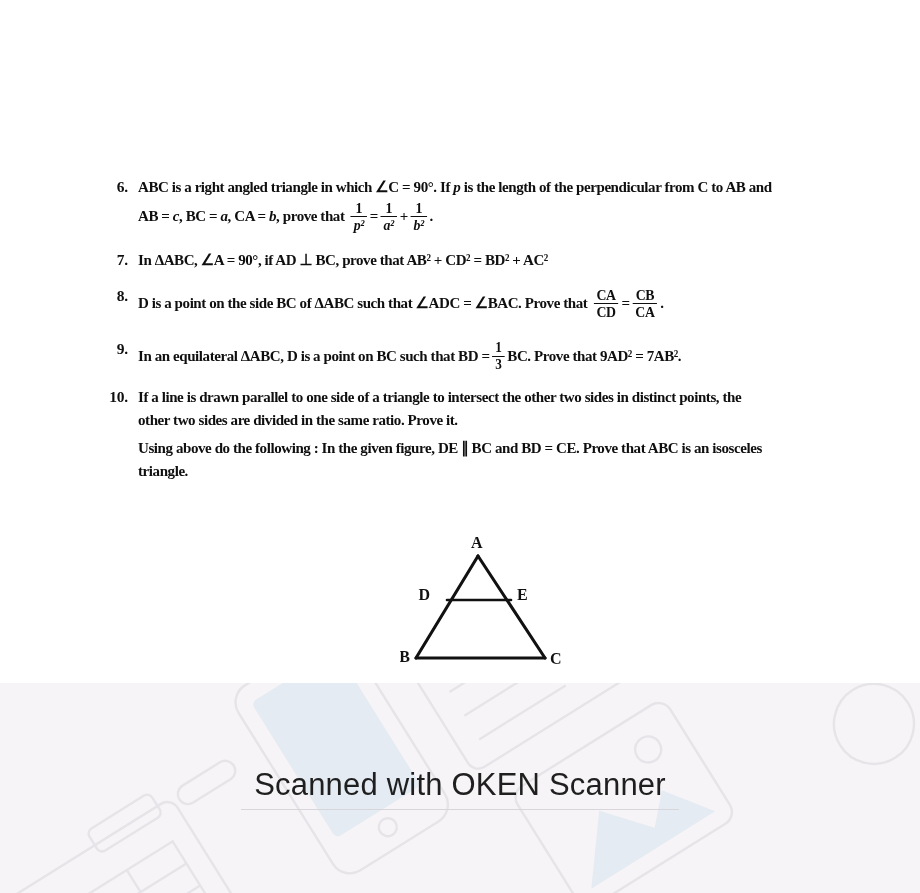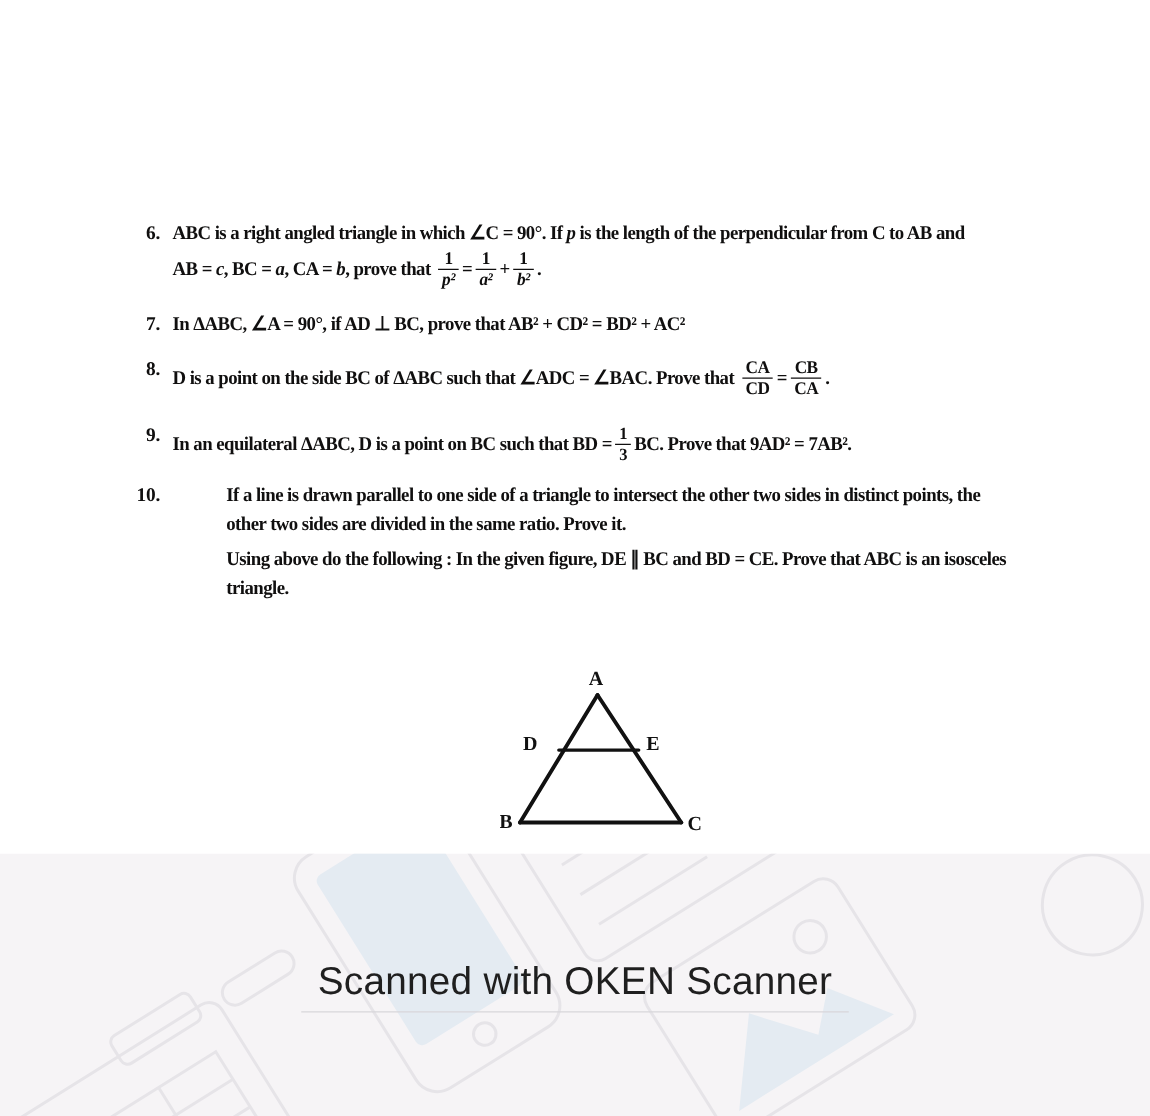--- a/index.html
+++ b/index.html
@@ -206,21 +206,21 @@
       <div class="q-row" style="margin-top:16px;">
         <div class="q-num">9.</div>
         <div class="q-body">
           <span class="q-line tall"><span>In an equilateral ΔABC, D is a point on BC such that </span><span class="nbs">BD =</span><span class="frac small">
                 <span class="num">1</span>
                 <span class="den">3</span>
               </span><span>BC.</span><span>&nbsp;</span><span>Prove that 9AD² = 7AB².</span></span>
         </div>
       </div>
 
-      <div class="q-row" style="margin-top:12px;gap:43px;">
+      <div class="q-row" style="margin-top:12px;">
         <div class="q-num" style="width:36px;flex:0 0 36px;margin-left:-4px;">10.</div>
         <div class="q-body">
           <span class="q-line">If a line is drawn parallel to one side of a triangle to intersect the other two sides in distinct points, the</span>
           <span class="q-line">other two sides are divided in the same ratio. Prove it.</span>
           <span class="q-sub">Using above do the following : In the given figure, DE ∥ BC and BD = CE. Prove that ABC is an isosceles</span>
           <span class="q-line">triangle.</span>
         </div>
       </div>
 
     </div>

